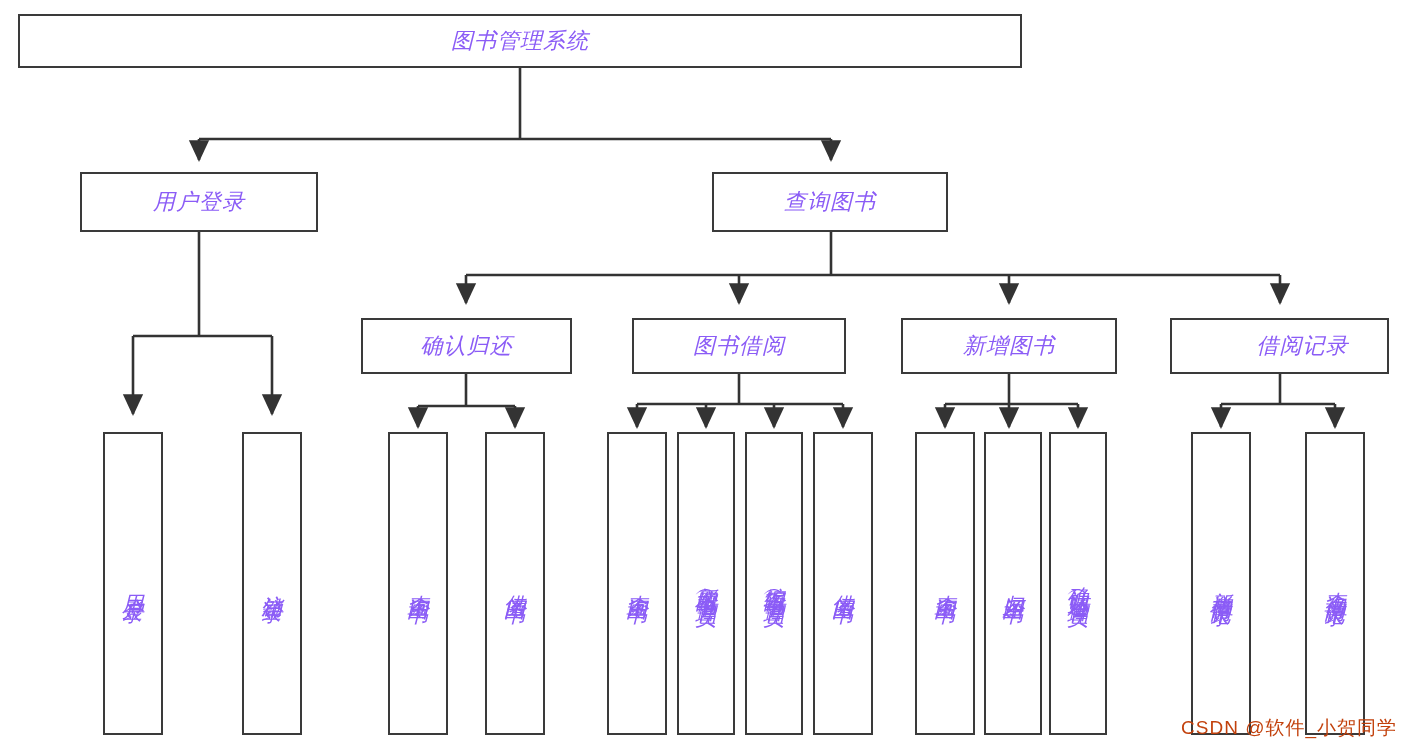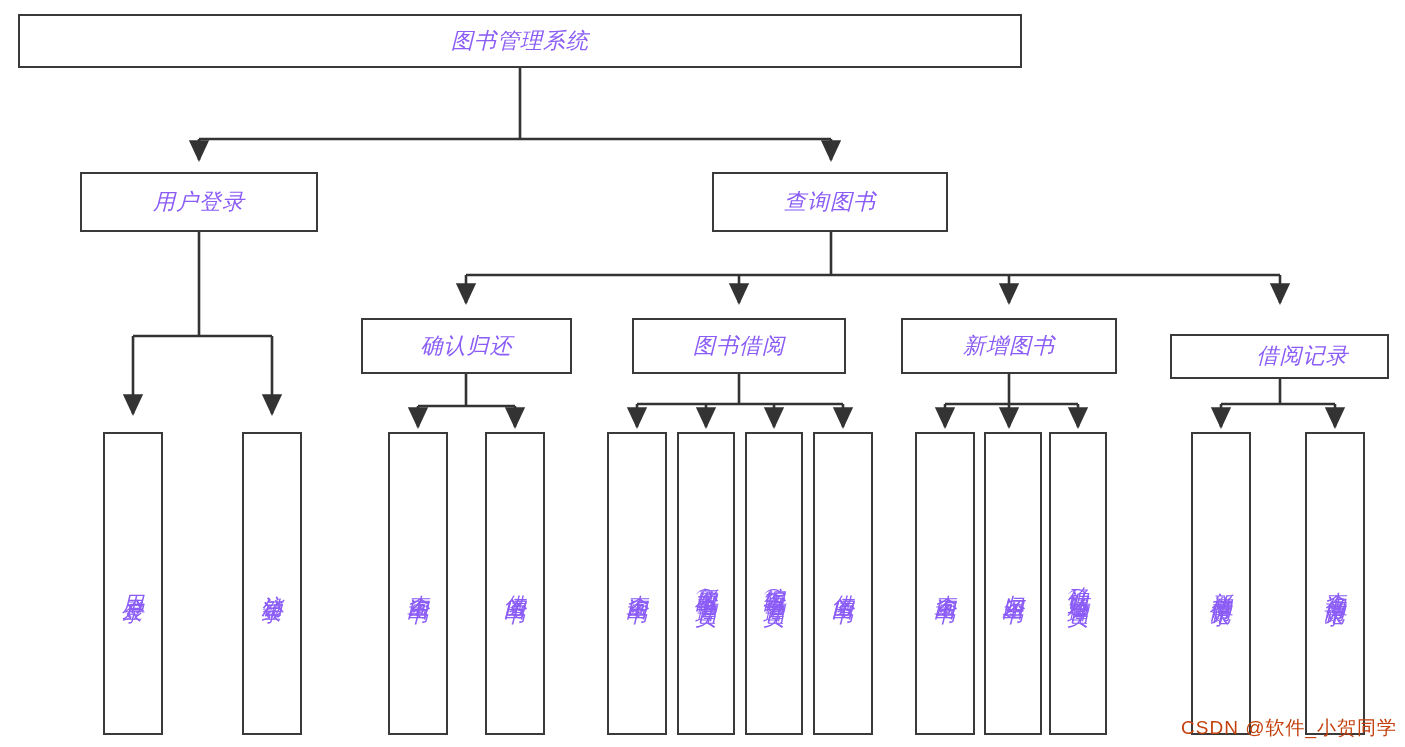--- a/index.html
+++ b/index.html
@@ -133,21 +133,21 @@
 
   <div class="node horiz" style="left:361px; top:318px; width:211px; height:56px;">
     <span>确认归还</span>
   </div>
   <div class="node horiz" style="left:632px; top:318px; width:214px; height:56px;">
     <span>图书借阅</span>
   </div>
   <div class="node horiz" style="left:901px; top:318px; width:216px; height:56px;">
     <span>新增图书</span>
   </div>
-  <div class="node horiz" style="left:1170px; top:334px; width:219px; height:45px;padding-left:46px;">
+  <div class="node horiz" style="left:1170px; top:318px; width:219px; height:56px;padding-left:46px;">
     <span>借阅记录</span>
   </div>
 
   <div class="node vert" style="left:103px; top:432px; width:60px; height:303px;">
     <span class="vlabel">用户登录</span>
   </div>
   <div class="node vert" style="left:242px; top:432px; width:60px; height:303px;">
     <span class="vlabel">注销登录</span>
   </div>
 

